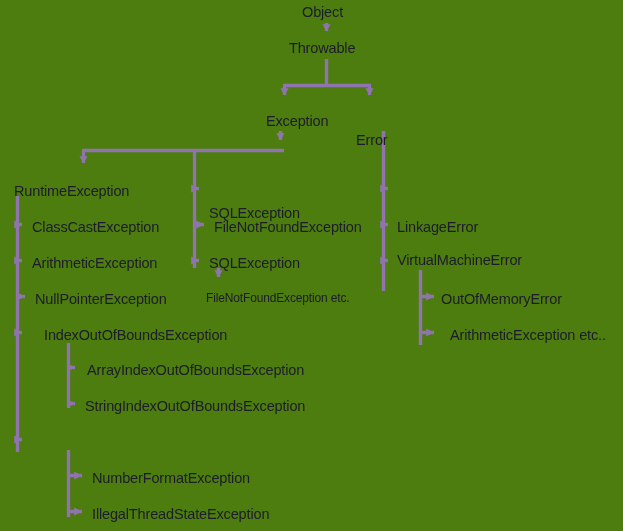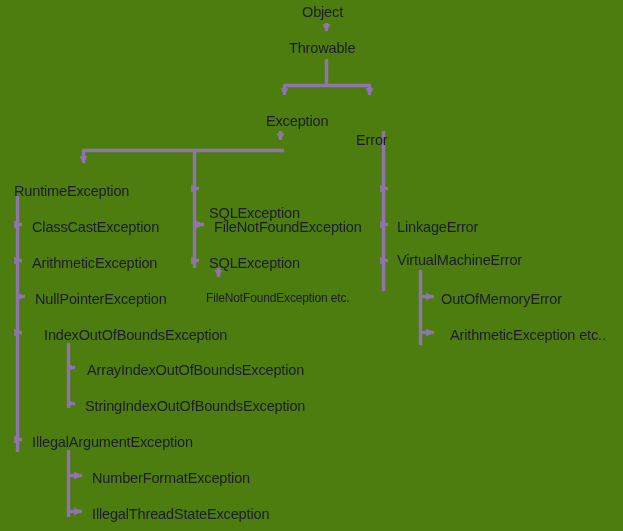--- a/index.html
+++ b/index.html
@@ -104,21 +104,20 @@
   <div class="node" style="left:214px;top:219px;">FileNotFoundException</div>
   <div class="node" style="left:209px;top:255px;">SQLException</div>
   <div class="node sm" style="left:206px;top:290px;">FileNotFoundException  etc.</div>
 
   <div class="node" style="left:32px;top:219px;">ClassCastException</div>
   <div class="node" style="left:35px;top:291px;">NullPointerException</div>
   <div class="node" style="left:32px;top:255px;">ArithmeticException</div>
   <div class="node" style="left:32px;top:327px;margin-left:12px;">IndexOutOfBoundsException</div>
   <div class="node" style="left:80px;top:362px;margin-left:7px;">ArrayIndexOutOfBoundsException</div>
   <div class="node" style="left:85px;top:398px;">StringIndexOutOfBoundsException</div>
-  <div class="node" style="left:32px;top:434px;">IllegalArgumentException</div>
   <div class="node" style="left:92px;top:470px;text-align:center;">NumberFormatException</div>
   <div class="node" style="left:92px;top:506px;">IllegalThreadStateException</div>
 
   <div class="node" style="left:397px;top:219px;">LinkageError</div>
   <div class="node" style="left:397px;top:252px;">VirtualMachineError</div>
   <div class="node" style="left:441px;top:291px;">OutOfMemoryError</div>
   <div class="node" style="left:450px;top:327px;">ArithmeticException etc..</div>
 
 </div>
 

